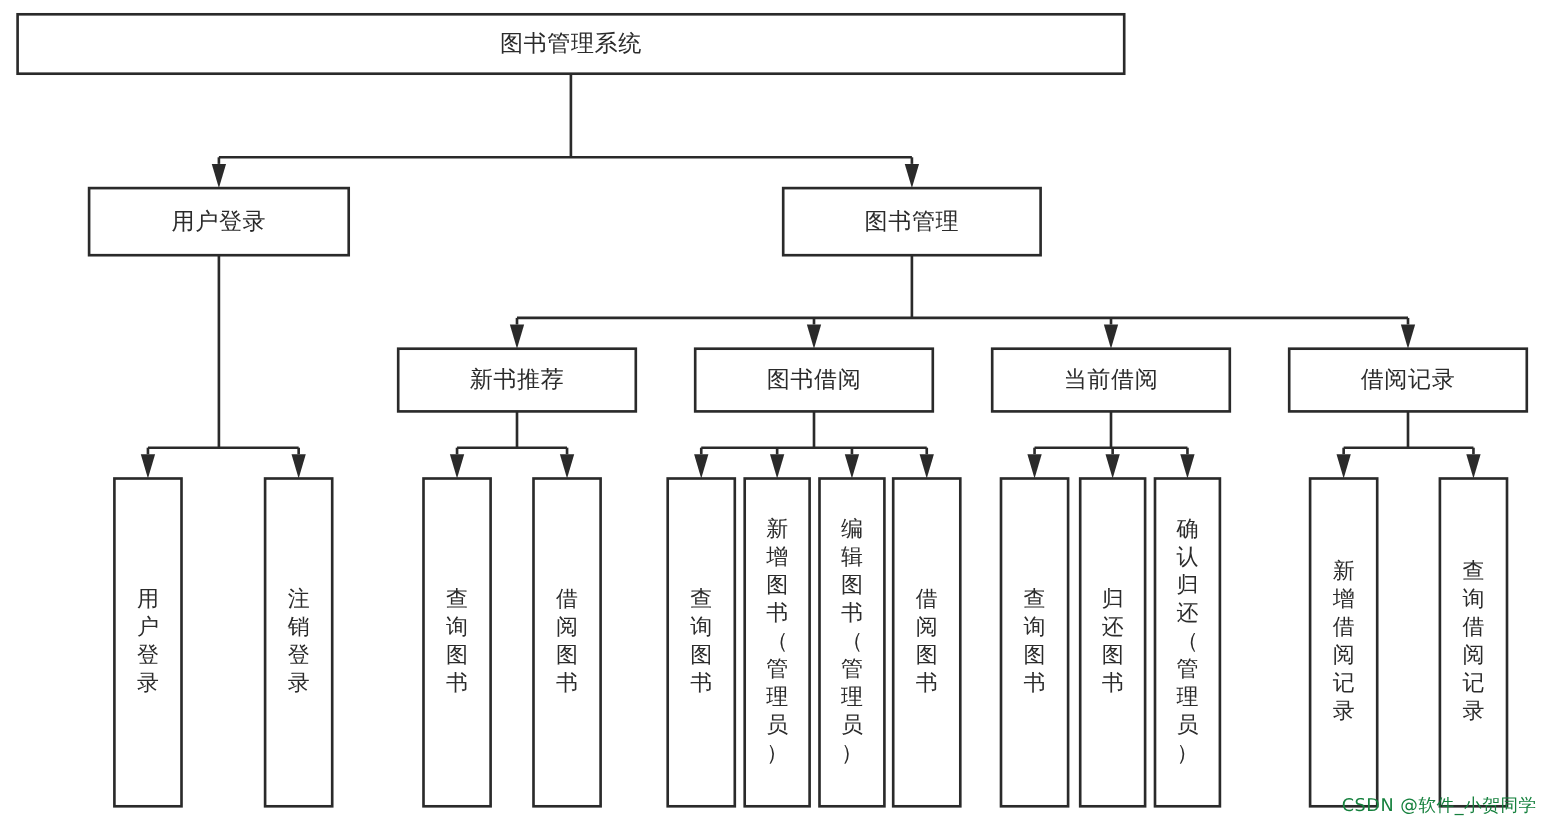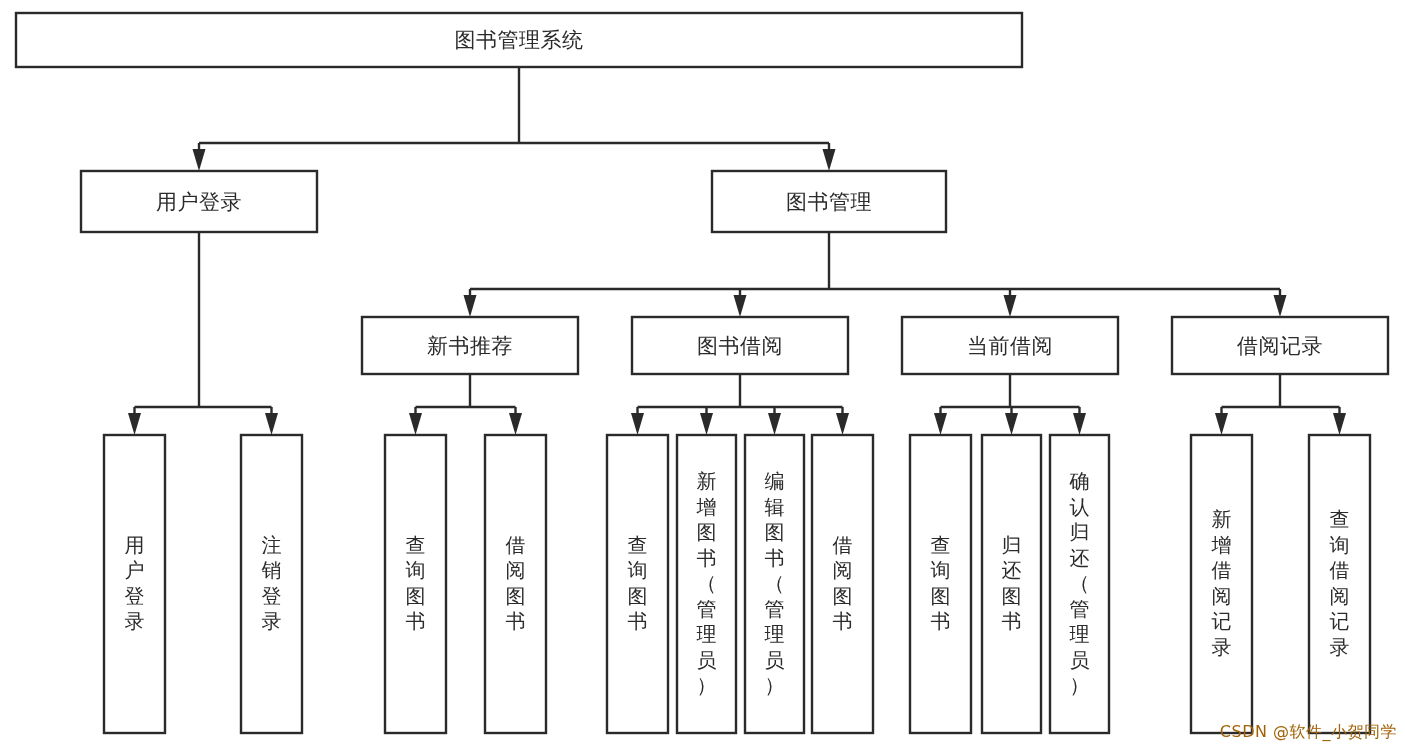--- a/index.html
+++ b/index.html
@@ -56,21 +56,21 @@
     fill: #2b2b2b;
     text-anchor: middle;
     dominant-baseline: middle;
   }
   .watermark-text {
     position: absolute;
     right: 8px;
     bottom: 4px;
     font-family: "DejaVu Sans", "Liberation Sans", sans-serif;
     font-size: 16px;
-    color: #a16207;
+    color: #15803d;
     white-space: nowrap;
     user-select: none;
     letter-spacing: 0.5px;
   }
 </style>
 </head>
 <body>
 
 <div id="diagram-root">
   <svg class="diagram-canvas" id="diagram-svg" viewBox="0 0 1405 747" xmlns="http://www.w3.org/2000/svg">

